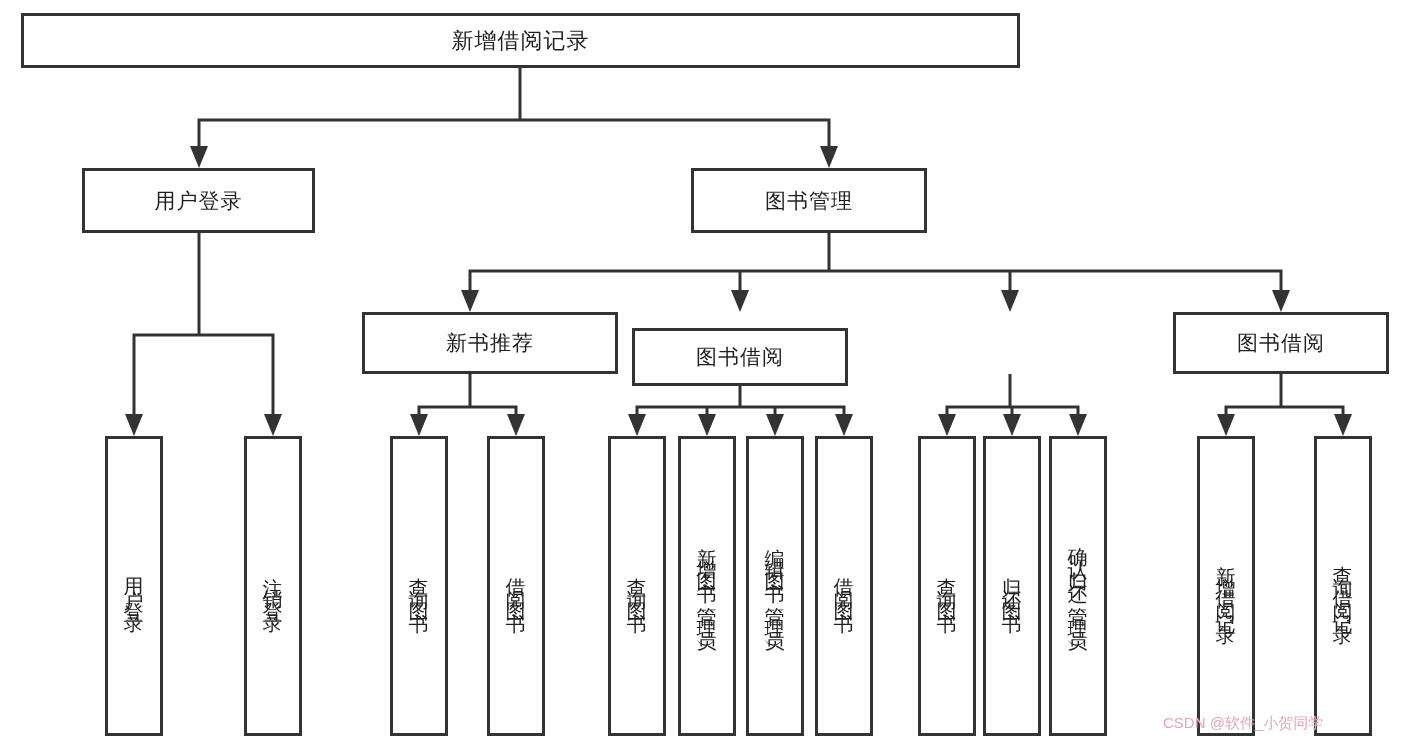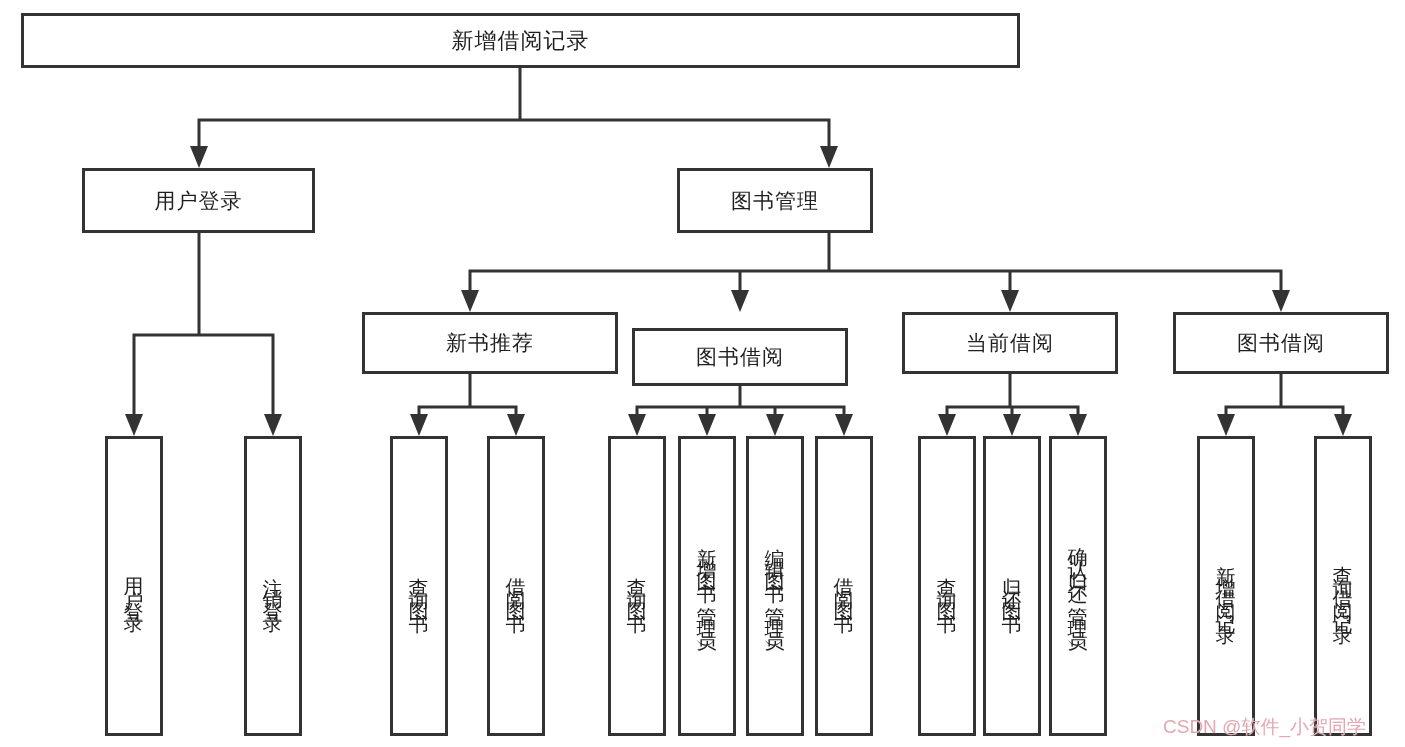--- a/index.html
+++ b/index.html
@@ -47,21 +47,21 @@
     font-size: 20px;
     font-weight: 500;
     letter-spacing: 12px;
     line-height: 1;
   }
   .watermark {
     position: absolute;
     left: 1163px;
     top: 714px;
     width: 242px;
-    font-size: 19px;
+    font-size: 15px;
     color: #e2a7b1;
     white-space: nowrap;
     z-index: 5;
     text-shadow: 0 0 1px rgba(255,255,255,0.6);
   }
 </style>
 </head>
 <body>
 
 <div class="stage">
@@ -109,32 +109,29 @@
     </g>
   </svg>
 
   <div class="box hbox root" style="left:21px;top:13px;width:999px;height:55px">
     <span>新增借阅记录</span>
   </div>
 
   <div class="box hbox" style="left:82px;top:168px;width:233px;height:65px">
     <span>用户登录</span>
   </div>
-  <div class="box hbox" style="left:677px;top:168px;width:196px;height:65px">
+  <div class="box hbox" style="left:691px;top:168px;width:236px;height:65px">
     <span>图书管理</span>
   </div>
 
   <div class="box hbox" style="left:362px;top:312px;width:256px;height:62px">
     <span>新书推荐</span>
   </div>
   <div class="box hbox" style="left:632px;top:328px;width:216px;height:58px">
     <span>图书借阅</span>
-  </div>
-  <div class="box hbox" style="left:902px;top:312px;width:216px;height:62px">
-    <span>当前借阅</span>
   </div>
   <div class="box hbox" style="left:1173px;top:312px;width:216px;height:62px">
     <span>图书借阅</span>
   </div>
 
   <div class="box leaf" style="left:105px;top:436px;width:58px;height:300px">
     <span>用户登录</span>
   </div>
   <div class="box leaf" style="left:244px;top:436px;width:58px;height:300px">
     <span>注销登录</span>

